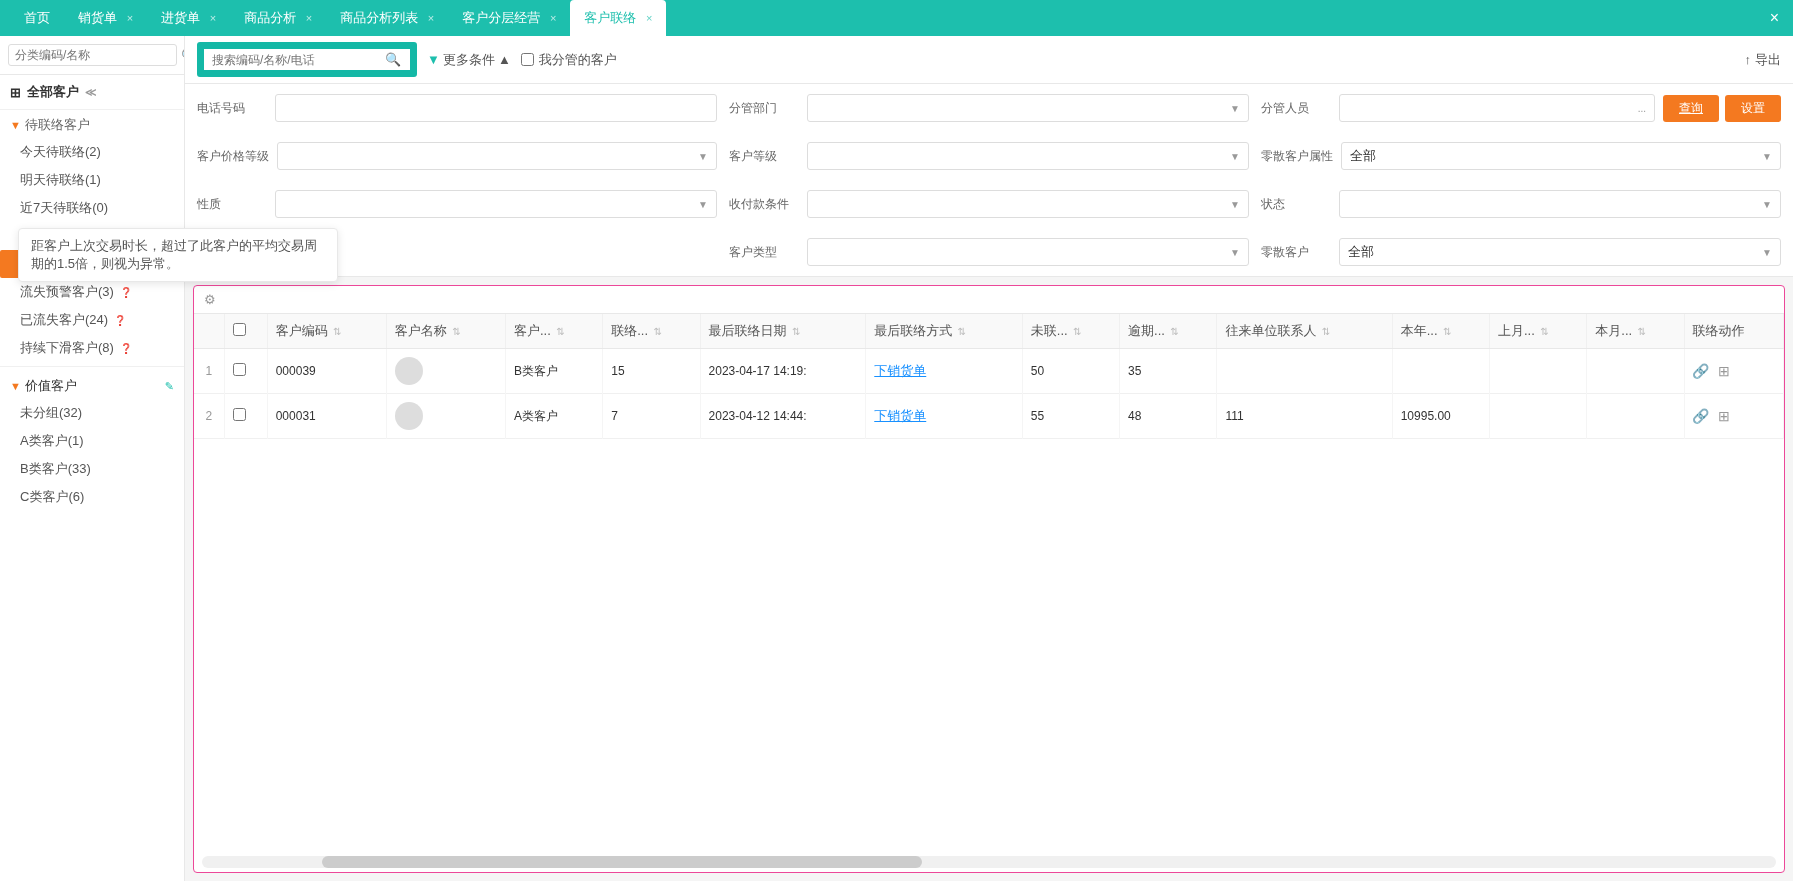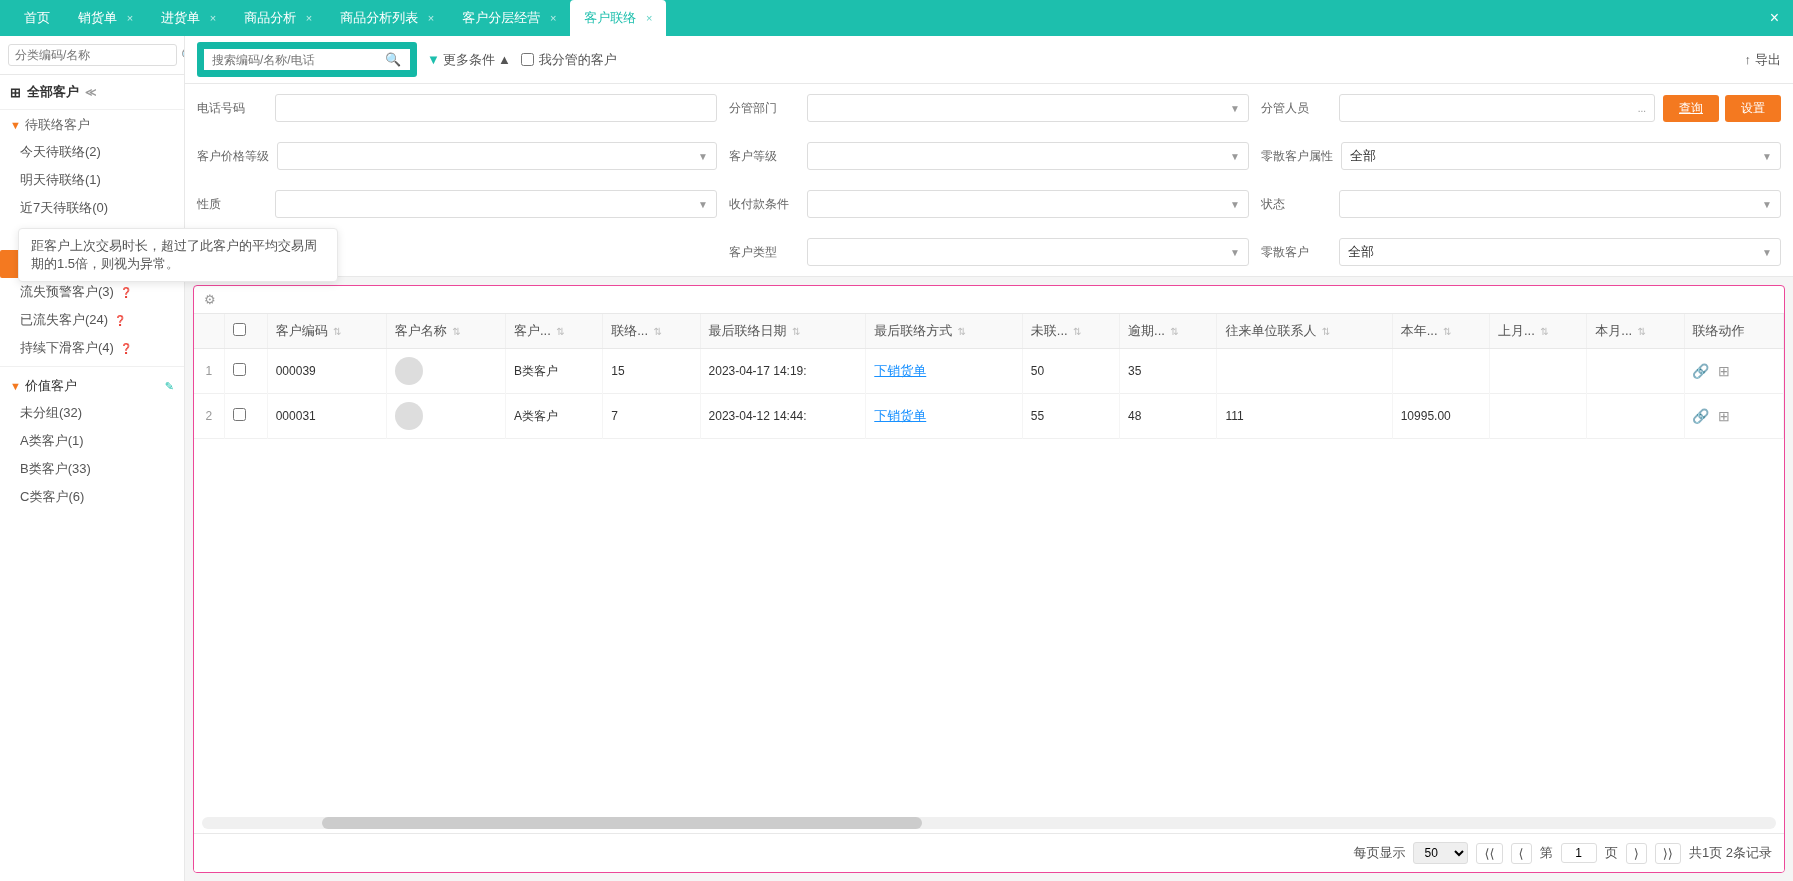--- a/index.html
+++ b/index.html
@@ -460,21 +460,21 @@
     </div>
     <div class="sidebar-item">
       <span>流失预警客户(3)</span>
       <span style="font-size:10px;margin-left:3px;">❓</span>
     </div>
     <div class="sidebar-item">
       <span>已流失客户(24)</span>
       <span style="font-size:10px;margin-left:3px;">❓</span>
     </div>
     <div class="sidebar-item">
-      <span>持续下滑客户(4)</span>
+      <span>持续下滑客户(8)</span>
       <span style="font-size:10px;margin-left:3px;">❓</span>
     </div>
 
     <div class="sidebar-divider"></div>
 
     <div class="sidebar-group-title">
       <span class="arrow">▼</span>
       <span>价值客户</span>
       <span style="margin-left:auto;color:#1dbfad;font-size:11px;">✎</span>
     </div>
@@ -723,36 +723,20 @@
               </td>
             </tr>
           </tbody>
         </table>
       </div>
 
       <div class="horizontal-scrollbar">
         <div class="thumb"></div>
       </div>
 
-      <div class="pagination">
-        <span>每页显示</span>
-        <select>
-          <option>50</option>
-          <option>100</option>
-          <option>200</option>
-        </select>
-        <button class="page-btn">⟨⟨</button>
-        <button class="page-btn">⟨</button>
-        <span>第</span>
-        <input type="text" class="page-input" value="1" style="">
-        <span>页</span>
-        <button class="page-btn">⟩</button>
-        <button class="page-btn">⟩⟩</button>
-        <span>共1页 2条记录</span>
-      </div>
     </div>
 
   </div>
 </div>
 
 <div class="tooltip-box">
   <span>距客户上次交易时长，超过了此客户的平均交易周期的1.5倍，则视为异常。</span>
 </div>
 
 </body></html>

